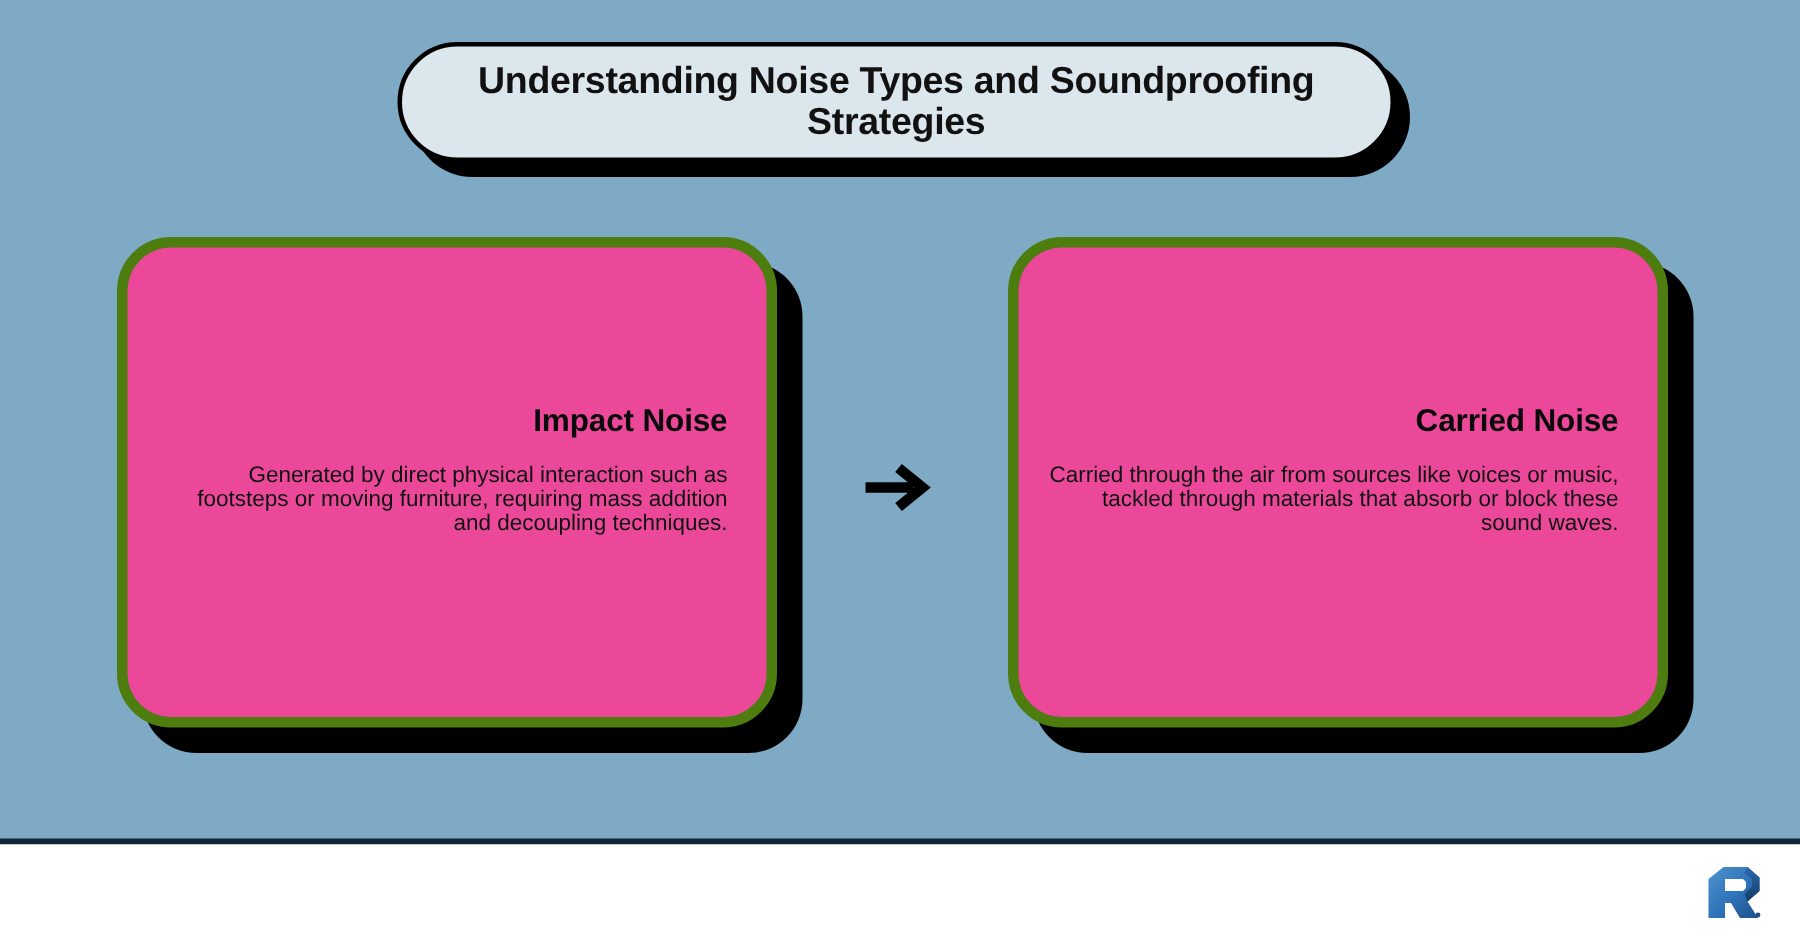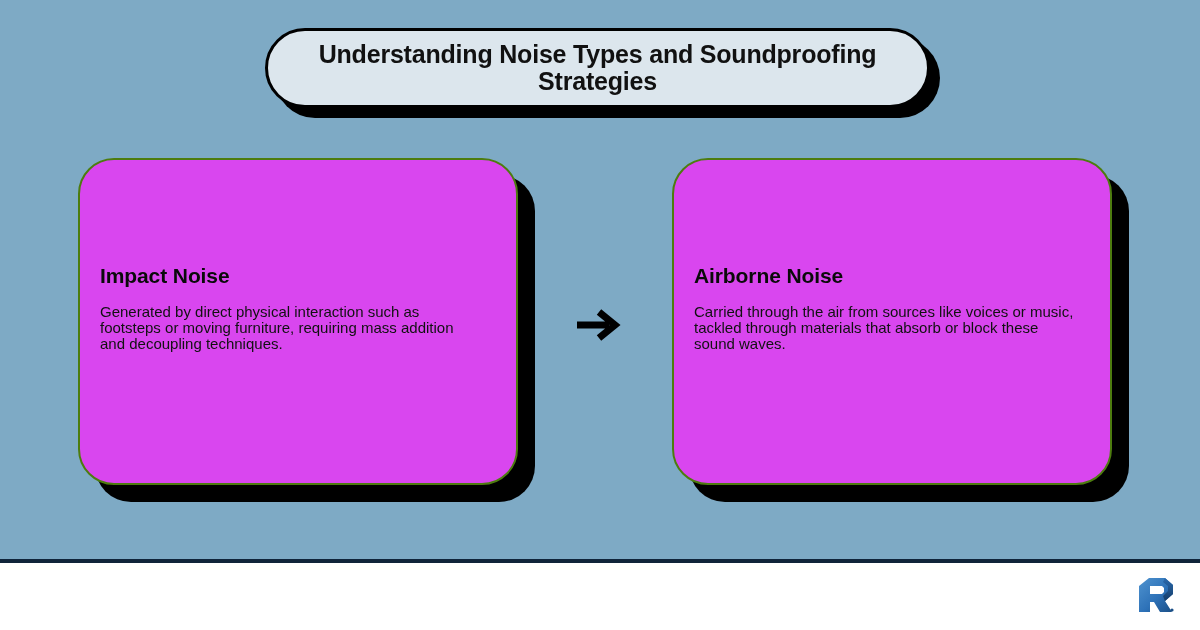--- a/index.html
+++ b/index.html
@@ -90,24 +90,25 @@
     height: 327px;
     background: #000000;
     border-radius: 36px;
   }
   .card {
     position: absolute;
     left: 0;
     top: 0;
     width: 440px;
     height: 327px;
-    background: #d946ef;
-    border: 2px solid #4d7c0f;
+    background: #ec4899;
+    border: 7px solid #4d7c0f;
     border-radius: 36px;
     padding: 104px 26px 0 20px;
+    text-align: right;
   }
   .card-title {
     font-size: 21px;
     font-weight: bold;
     color: #0a0a0a;
     line-height: 1.15;
     margin-bottom: 16px;
     letter-spacing: -0.1px;
   }
   .card-body {
@@ -177,21 +178,21 @@
 
     <div class="arrow">
       <svg width="48" height="40" viewBox="0 0 48 40" aria-hidden="true">
         <path d="M2 20 H34 M24 7 L40 20 L24 33" fill="none" stroke="#000000" stroke-width="7" stroke-linecap="butt" stroke-linejoin="miter"></path>
       </svg>
     </div>
 
     <div class="card-wrap right">
       <div class="card-shadow"></div>
       <div class="card">
-        <div class="card-title">Airborne Noise</div>
+        <div class="card-title">Carried Noise</div>
         <div class="card-body">Carried through the air from sources like voices or music, tackled through materials that absorb or block these sound waves.</div>
       </div>
     </div>
 
   </div>
 
   <div class="footer-rule"></div>
   <div class="footer">
     <div class="footer-logo">
       <svg width="46" height="46" viewBox="0 0 46 46" aria-hidden="true">

